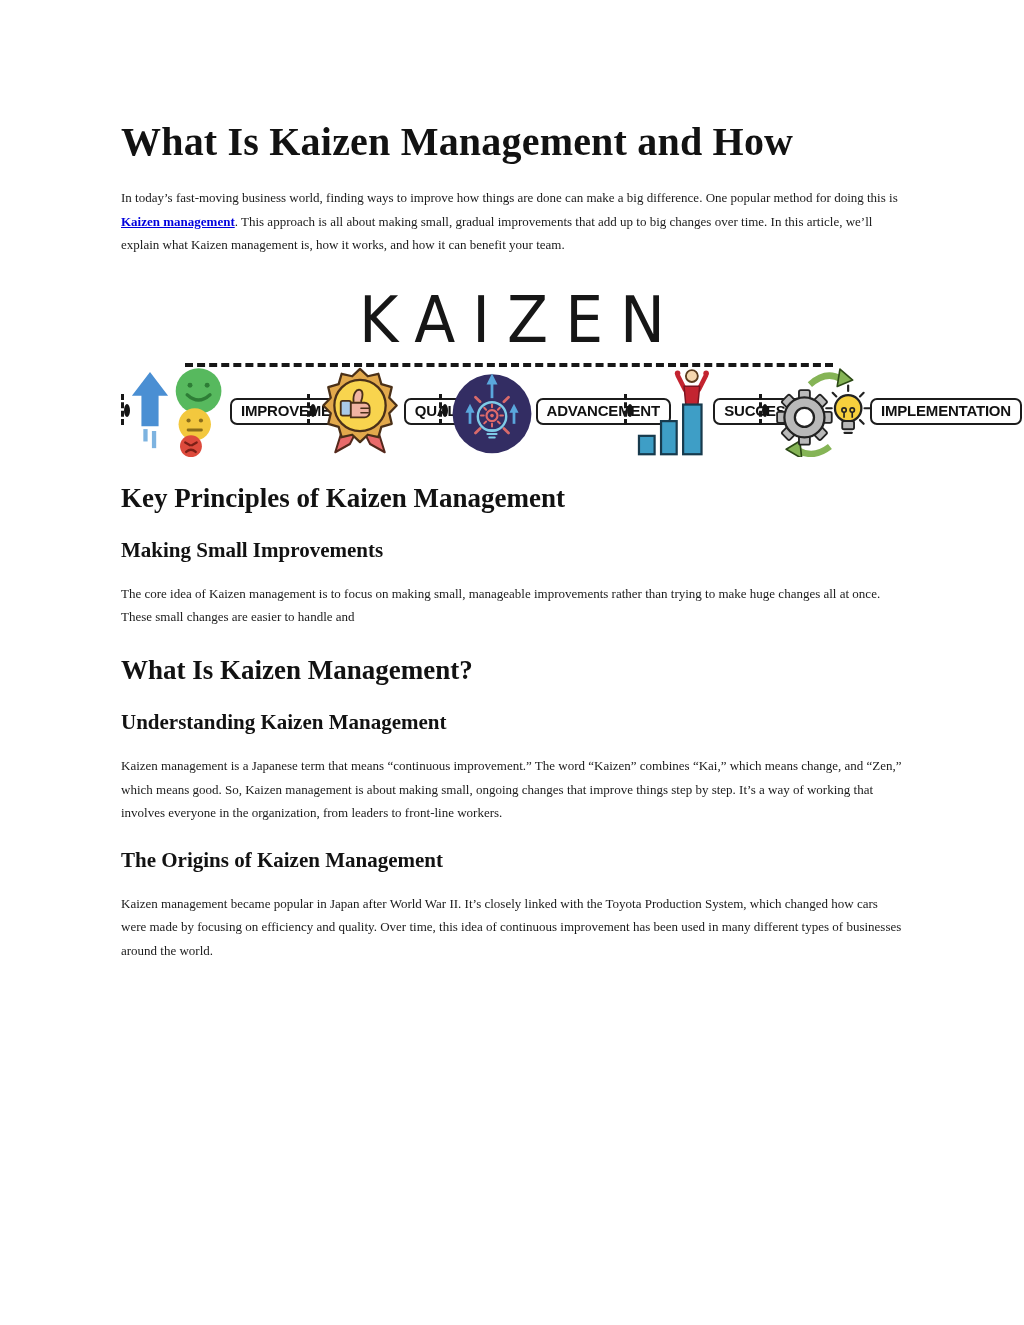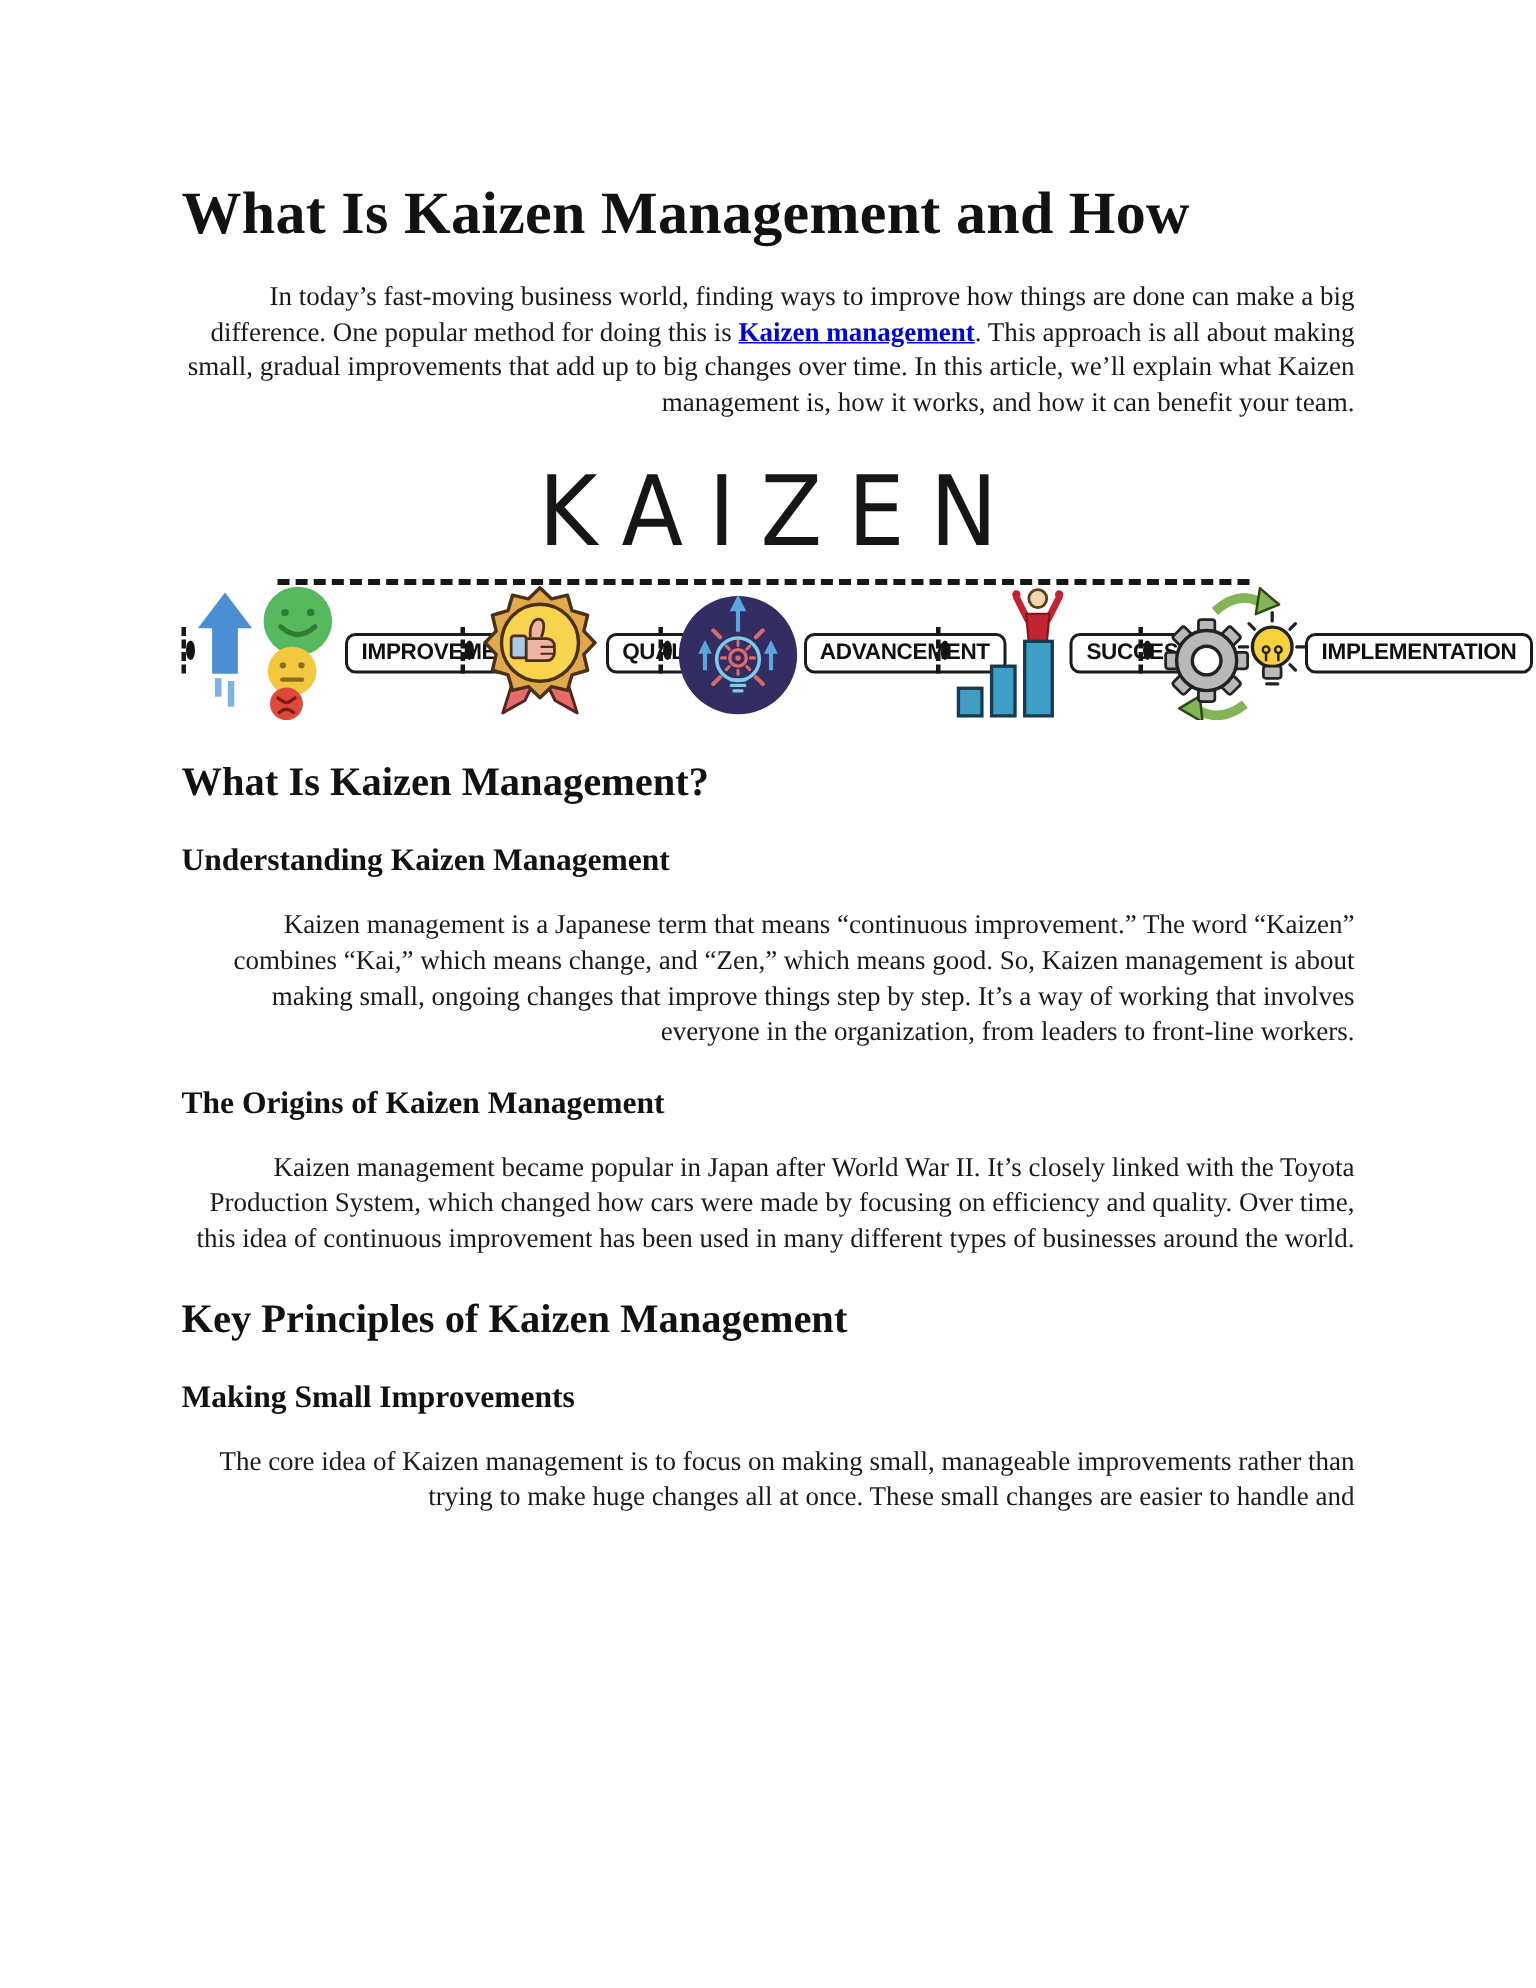--- a/index.html
+++ b/index.html
@@ -11,22 +11,22 @@
     overflow: hidden;
   }
   .page { width: 851px; height: 1325px; background: #fff; }
   .content { padding: 116px 121px 0 121px; width: 1024px; }
 
   h1.doc-title {
     font-size: 40px; line-height: 51px; font-weight: bold;
     letter-spacing: 0.2px; margin-bottom: 19px; color: #121212;
   }
   p.body-text {
-    font-size: 18px; line-height: 23.6px; color: #1a1a1a;
-    margin-bottom: 22px; text-align: right;
+    font-size: 13px; line-height: 23.6px; color: #1a1a1a;
+    margin-bottom: 22px; text-align: left;
   }
   a.doc-link {
     color: #0000dd; font-weight: bold; text-decoration: underline;
     cursor: pointer;
   }
   h2.doc-h2 {
     font-size: 27px; line-height: 34px; font-weight: bold;
     margin: 24px 0 22px 0; color: #121212;
   }
   h3.doc-h3 {
@@ -224,27 +224,27 @@
               </svg>
             </div>
             <div class="tag"><span>IMPLEMENTATION</span></div>
           </div>
 
         </div>
       </div>
     </div>
 
     <section>
+      <h2 class="doc-h2">Key Principles of Kaizen Management</h2>
+      <h3 class="doc-h3">Making Small Improvements</h3>
+      <p class="body-text">The core idea of Kaizen management is to focus on making small, manageable improvements rather than trying to make huge changes all at once. These small changes are easier to handle and</p>
+    </section>
+
+    <section>
       <h2 class="doc-h2">What Is Kaizen Management?</h2>
       <h3 class="doc-h3">Understanding Kaizen Management</h3>
       <p class="body-text">Kaizen management is a Japanese term that means “continuous improvement.” The word “Kaizen” combines “Kai,” which means change, and “Zen,” which means good. So, Kaizen management is about making small, ongoing changes that improve things step by step. It’s a way of working that involves everyone in the organization, from leaders to front-line workers.</p>
       <h3 class="doc-h3">The Origins of Kaizen Management</h3>
       <p class="body-text">Kaizen management became popular in Japan after World War II. It’s closely linked with the Toyota Production System, which changed how cars were made by focusing on efficiency and quality. Over time, this idea of continuous improvement has been used in many different types of businesses around the world.</p>
     </section>
 
-    <section>
-      <h2 class="doc-h2">Key Principles of Kaizen Management</h2>
-      <h3 class="doc-h3">Making Small Improvements</h3>
-      <p class="body-text">The core idea of Kaizen management is to focus on making small, manageable improvements rather than trying to make huge changes all at once. These small changes are easier to handle and</p>
-    </section>
-
   </div>
 </div>
 
 </body></html>

